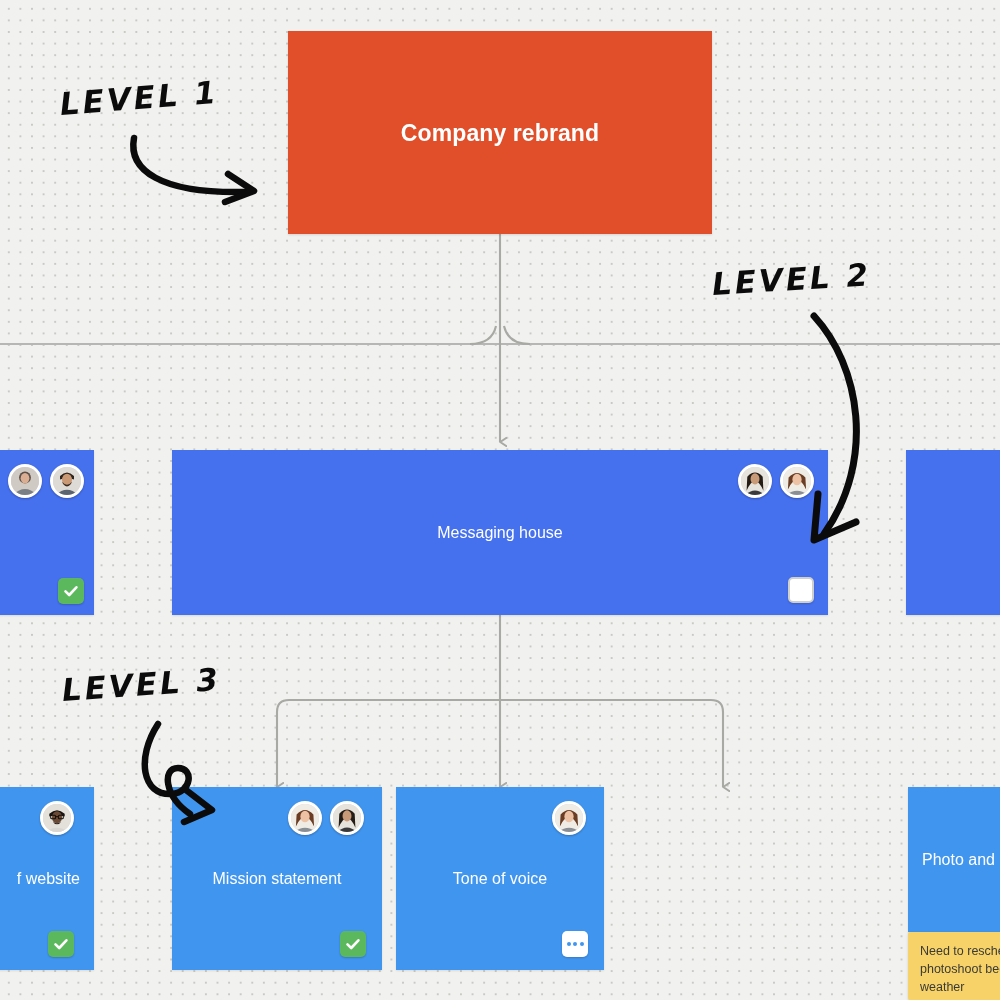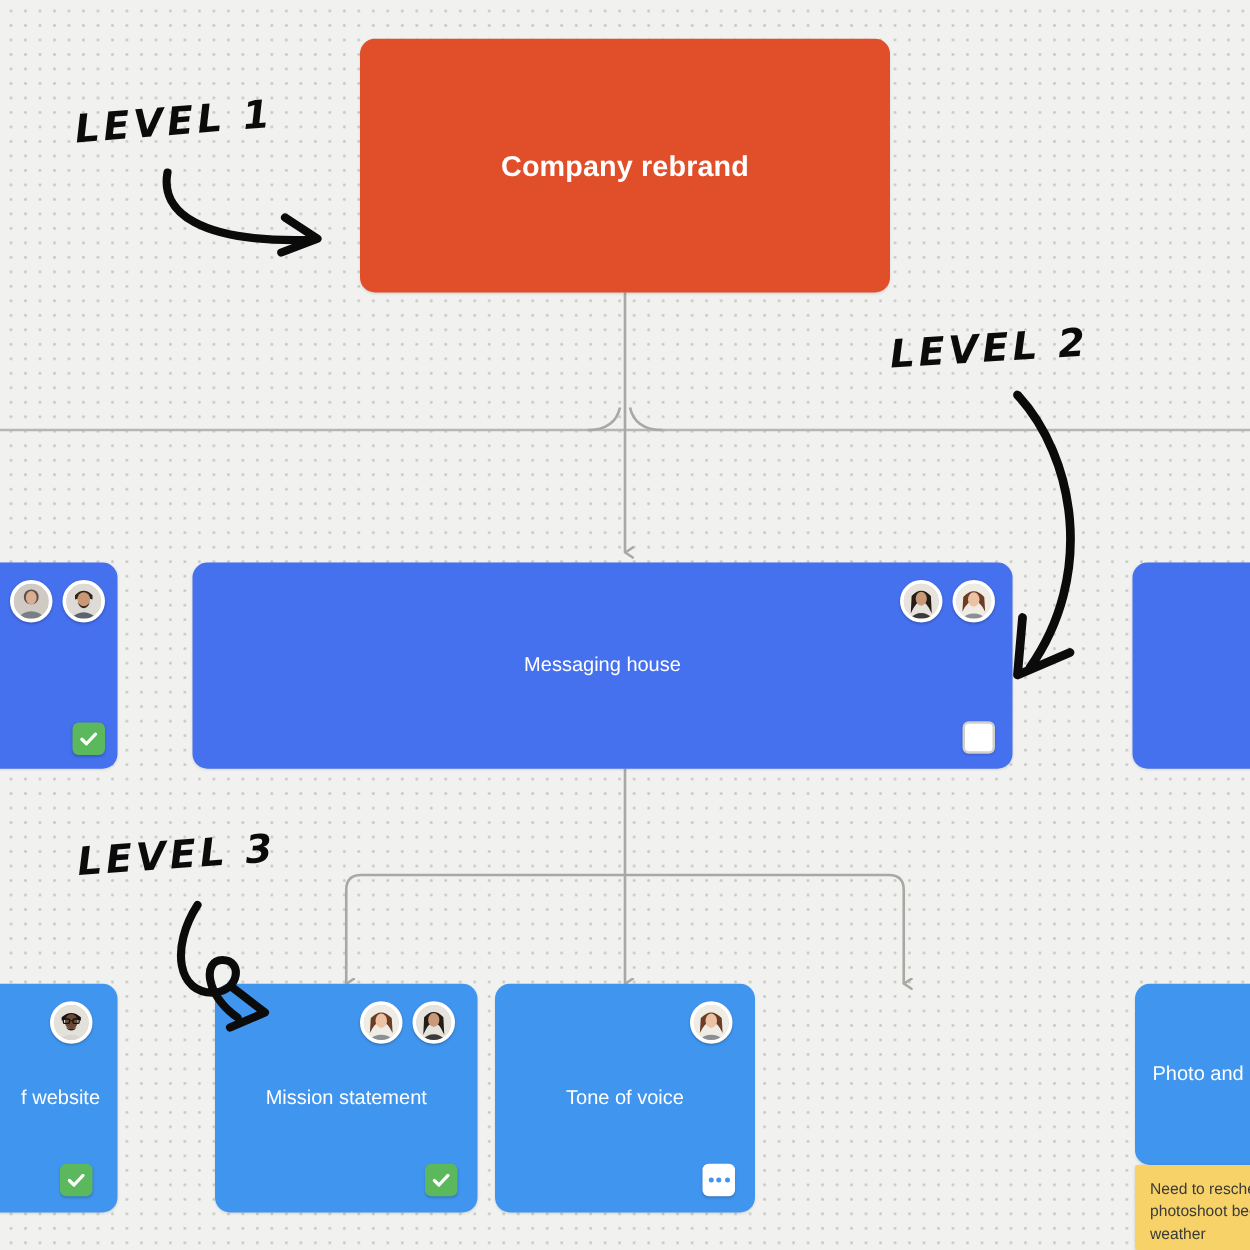--- a/index.html
+++ b/index.html
@@ -36,21 +36,21 @@
     position: absolute;
     left: 0;
     width: 1000px;
     height: 2px;
     background: #b6b6b4;
   }
 
   
   .card {
     position: absolute;
-    border-radius: 12px;
+    border-radius: 0;
     color: #ffffff;
     overflow: visible;
   }
   .card-label {
     position: absolute;
     left: 0;
     right: 0;
     text-align: center;
     padding: 0 12px;
     line-height: 1.25;
@@ -224,21 +224,21 @@
         </svg>
       </span>
     </div>
     <div class="badge badge-done" style="right:10px; bottom:11px;">
       <svg viewBox="0 0 16 16">
         <path d="M2.5,8.4 L6.2,12 L13.4,4.3" fill="none" stroke="#ffffff" stroke-width="2.6" stroke-linecap="round" stroke-linejoin="round"></path>
       </svg>
     </div>
   </div>
 
-  <div class="card card-l2" style="left:154px; top:450px; width:656px; height:165px;">
+  <div class="card card-l2" style="left:172px; top:450px; width:656px; height:165px;">
     <div class="card-label">Messaging house</div>
     <div class="avatars" style="right:14px; top:14px;">
       <span class="avatar">
         <svg viewBox="0 0 40 40">
           <rect width="40" height="40" fill="#e6e2dc"></rect>
           <path d="M9,14 Q20,2 31,14 L32,34 Q26,20 20,20 Q14,20 8,34 Z" fill="#241c16"></path>
           <ellipse cx="20" cy="17" rx="6.4" ry="8" fill="#c99a78"></ellipse>
           <path d="M6,40 Q20,27 34,40 Z" fill="#3a3a3c"></path>
         </svg>
       </span>

